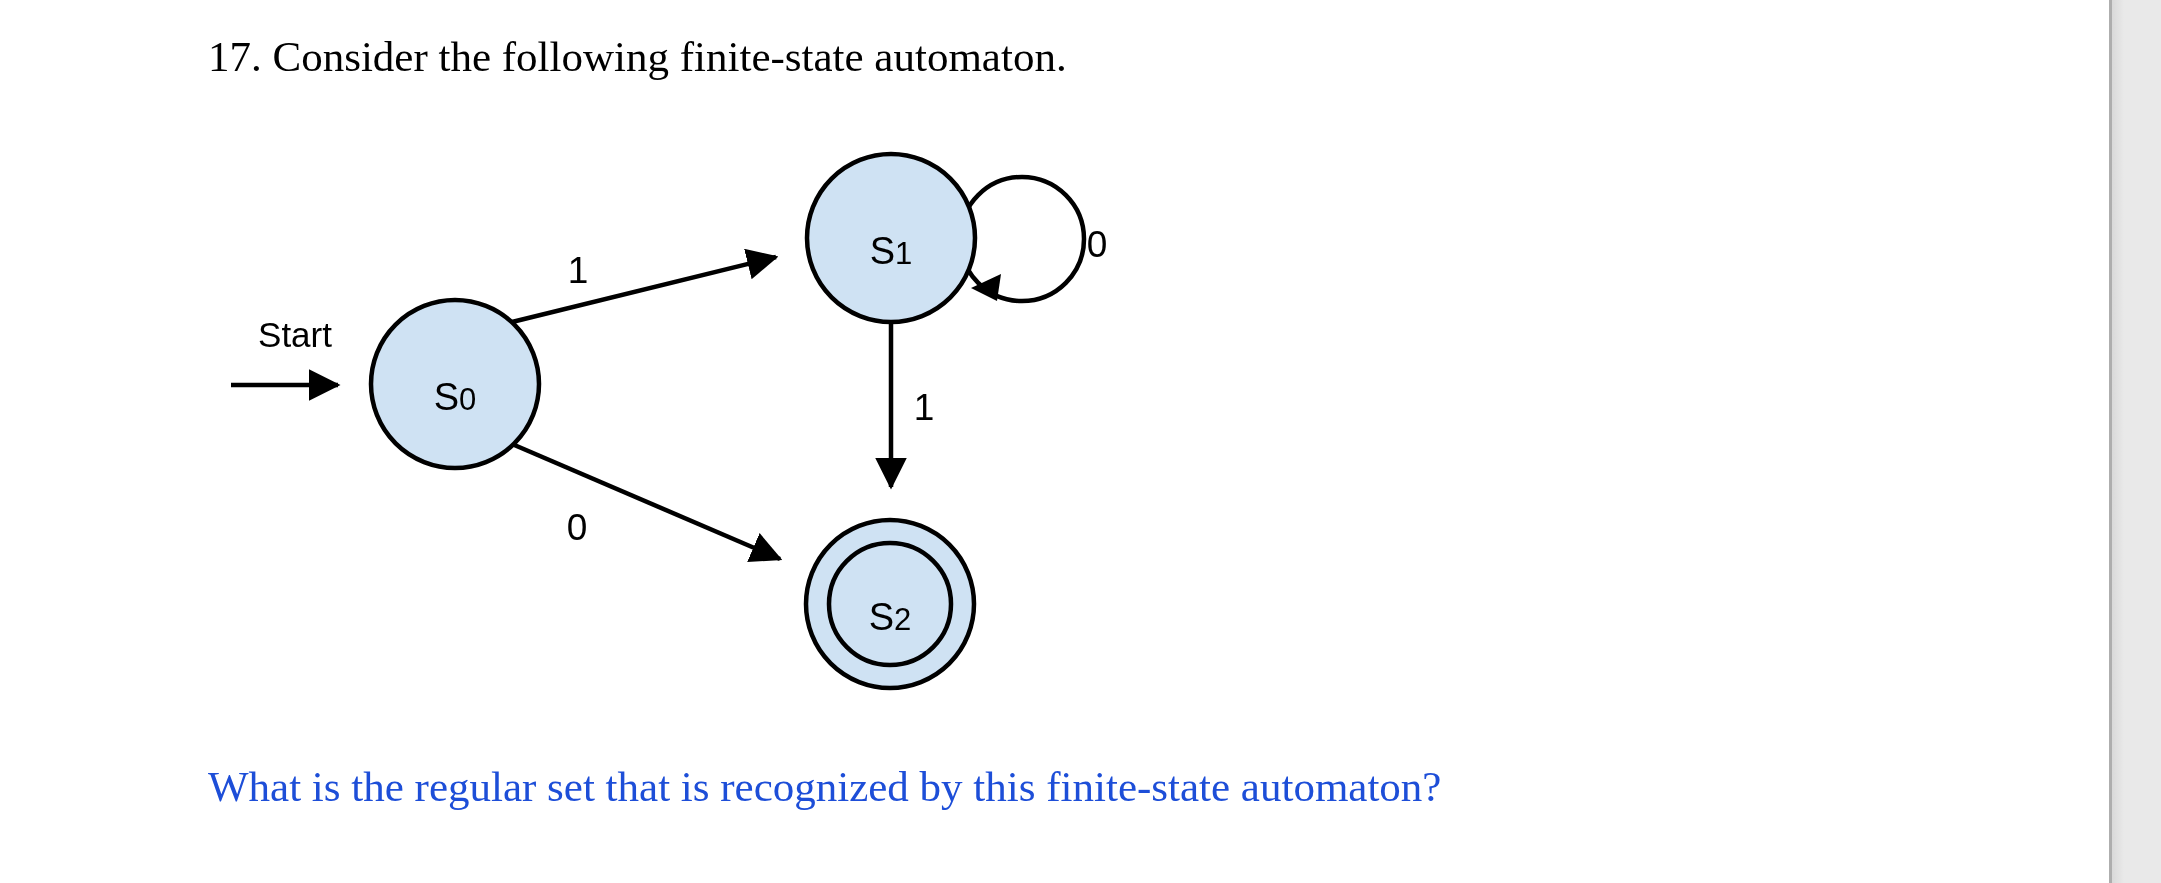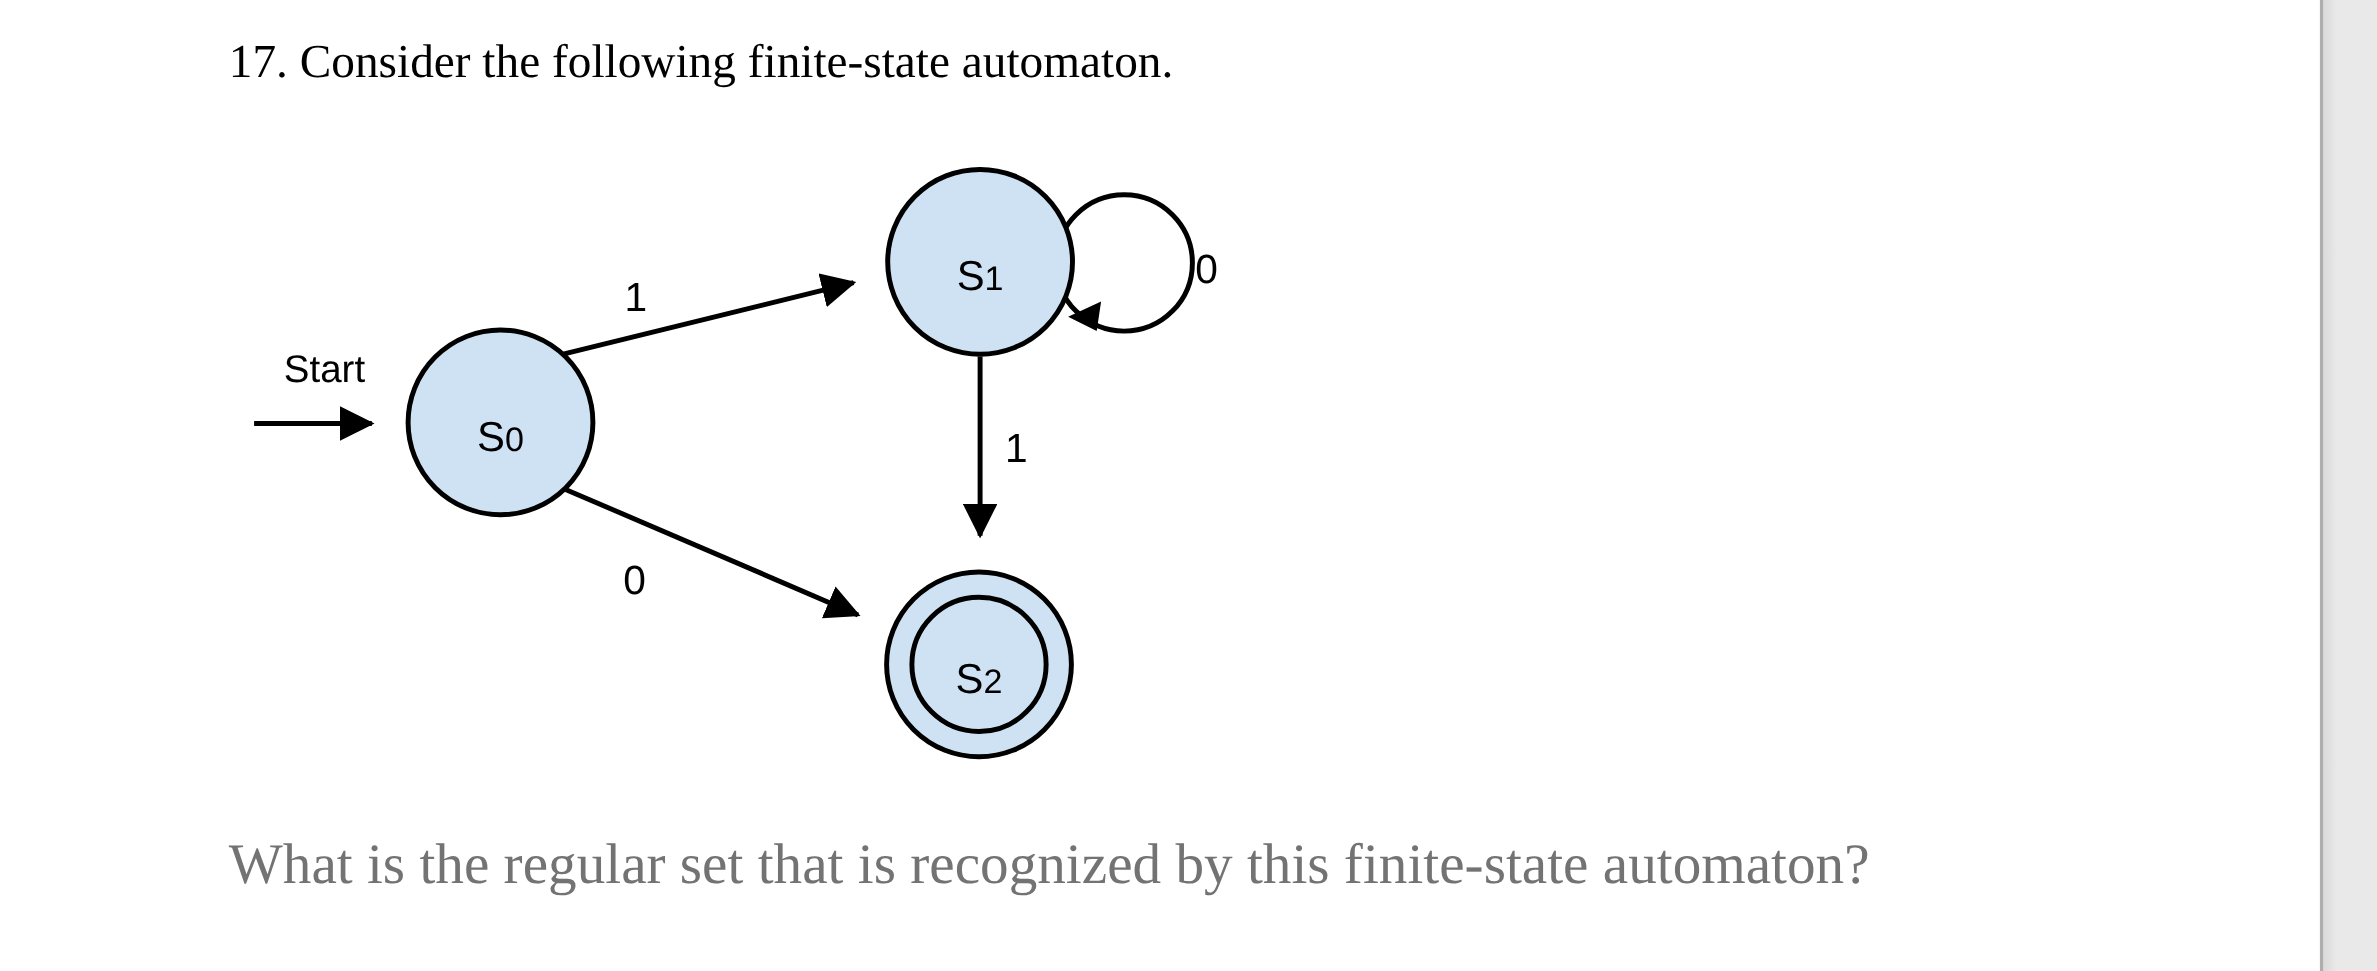--- a/index.html
+++ b/index.html
@@ -35,23 +35,23 @@
     font-size: 43px;
     line-height: 43px;
     color: #000000;
     white-space: nowrap;
   }
   .q-footer {
     position: absolute;
     left: 208px;
     top: 765px;
     font-family: "Liberation Serif", serif;
-    font-size: 52px;
+    font-size: 43px;
     line-height: 43px;
-    color: #737373;
+    color: #1d4ed8;
     white-space: nowrap;
   }
   svg.fsa {
     position: absolute;
     left: 0;
     top: 0;
   }
   .edge-label, .start-label, .state-label {
     font-family: "Liberation Sans", sans-serif;
     fill: #000000;

